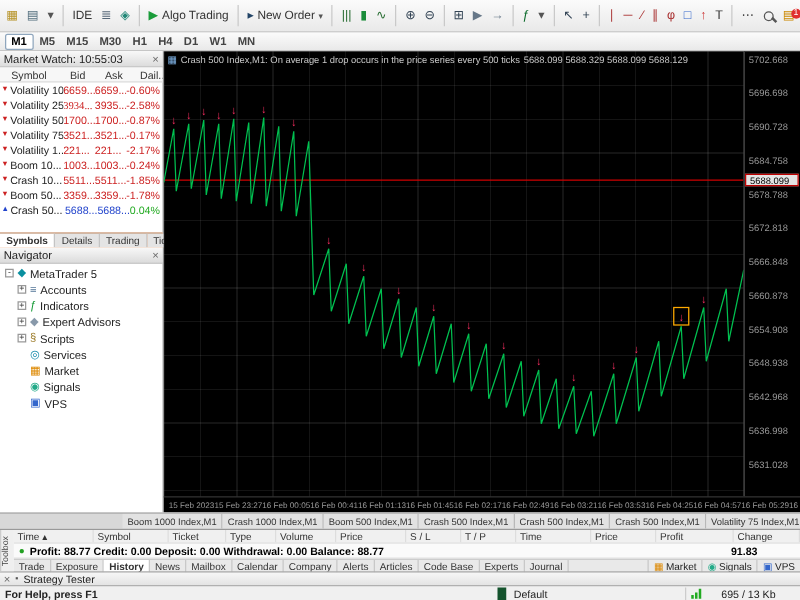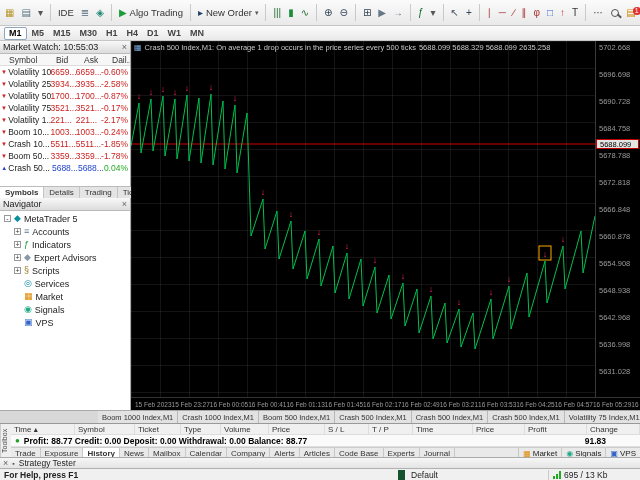--- a/index.html
+++ b/index.html
@@ -104,21 +104,21 @@
 
 
 .tester { height:11px; flex:0 0 11px; display:flex; align-items:center; gap:4px; padding-left:3px;
   background:linear-gradient(#f6f6f6,#e4e4e4); border-top:1px solid #aaa; font-size:8.5px; color:#222; }
 .tester .x { color:#666; font-size:9px; }
 .ticon { color:#555; font-size:7px; }
 .status { height:12px; flex:0 0 12px; display:flex; align-items:center; background:#f0f0f0;
   border-top:1px solid #b0b0b0; font-size:8.5px; color:#222; }
 .s1 { flex:1; padding-left:4px;font-weight:bold; }
 .s2 { width:150px; border-left:7px solid #14532d; padding-left:6px; }
-.s3 { width:92px; border-left:1px solid #ccc; display:flex; align-items:center; gap:3px; padding-left:4px; }
+.s3 { width:92px; border-left:1px solid #ccc; display:flex; align-items:center; gap:16px; padding-left:4px; }
 .bars { display:flex; align-items:flex-end; gap:1px; height:8px; }
 .bars i { width:2px; background:#22aa22; display:block; }
 .bars i:nth-child(1){height:3px;} .bars i:nth-child(2){height:5px;} .bars i:nth-child(3){height:8px;}
 </style>
 </head>
 <body>
 
 <div class="app">
 
   <div class="toolbar main">
@@ -260,21 +260,21 @@
           <div class="mwrow">
             <span class="tri" style="color: rgb(204, 34, 34);">▼</span>
             <span class="cs2">Volatility 10..</span>
             <span class="cb" style="color: rgb(204, 34, 34);">6659...</span>
             <span class="ca" style="color: rgb(204, 34, 34);">6659...</span>
             <span class="cd" style="color: rgb(204, 34, 34);">-0.60%</span>
           </div>
           <div class="mwrow">
             <span class="tri" style="color: rgb(204, 34, 34);">▼</span>
             <span class="cs2">Volatility 25..</span>
-            <span class="cb" style="color: rgb(204, 34, 34);">3934...</span>
+            <span class="cb" style="color: rgb(204, 34, 34); font-family: Liberation Serif, serif;">3934...</span>
             <span class="ca" style="color: rgb(204, 34, 34);">3935...</span>
             <span class="cd" style="color: rgb(204, 34, 34);">-2.58%</span>
           </div>
           <div class="mwrow">
             <span class="tri" style="color: rgb(204, 34, 34);">▼</span>
             <span class="cs2">Volatility 50..</span>
             <span class="cb" style="color: rgb(204, 34, 34);">1700...</span>
             <span class="ca" style="color: rgb(204, 34, 34);">1700...</span>
             <span class="cd" style="color: rgb(204, 34, 34);">-0.87%</span>
           </div>
@@ -404,21 +404,21 @@
               <text x="328" y="264" text-anchor="middle" fill="#ff2e63" font-size="9" font-weight="bold">↓</text>
               <text x="360" y="254" text-anchor="middle" fill="#ff2e63" font-size="9" font-weight="bold">↓</text>
               <text x="378" y="241" text-anchor="middle" fill="#ff2e63" font-size="9" font-weight="bold">↓</text>
               <rect x="408" y="205" width="12" height="14" fill="none" stroke="#ffaa00"></rect>
               <text x="414" y="216" text-anchor="middle" fill="#ff2e63" font-size="9" font-weight="bold">↓</text>
               <text x="432" y="201" text-anchor="middle" fill="#ff2e63" font-size="9" font-weight="bold">↓</text>
             </svg>
           <div class="legend">
             <span class="lgicon">▦</span>
             <span>Crash 500 Index,M1: On average 1 drop occurs in the price series every 500 ticks</span>
-            <span>5688.099 5688.329 5688.099 2635.258</span>
+            <span>5688.099 5688.329 5688.099 5688.129</span>
           </div>
         </div>
         <div class="paxis">
           <div class="cprice">5688.099</div>
         <div class="plabel" style="top: 3px;">5702.668</div>
             <div class="plabel" style="top: 30px;">5696.698</div>
             <div class="plabel" style="top: 57px;">5690.728</div>
             <div class="plabel" style="top: 84px;">5684.758</div>
             <div class="plabel" style="top: 111px;">5678.788</div>
             <div class="plabel" style="top: 138px;">5672.818</div>

